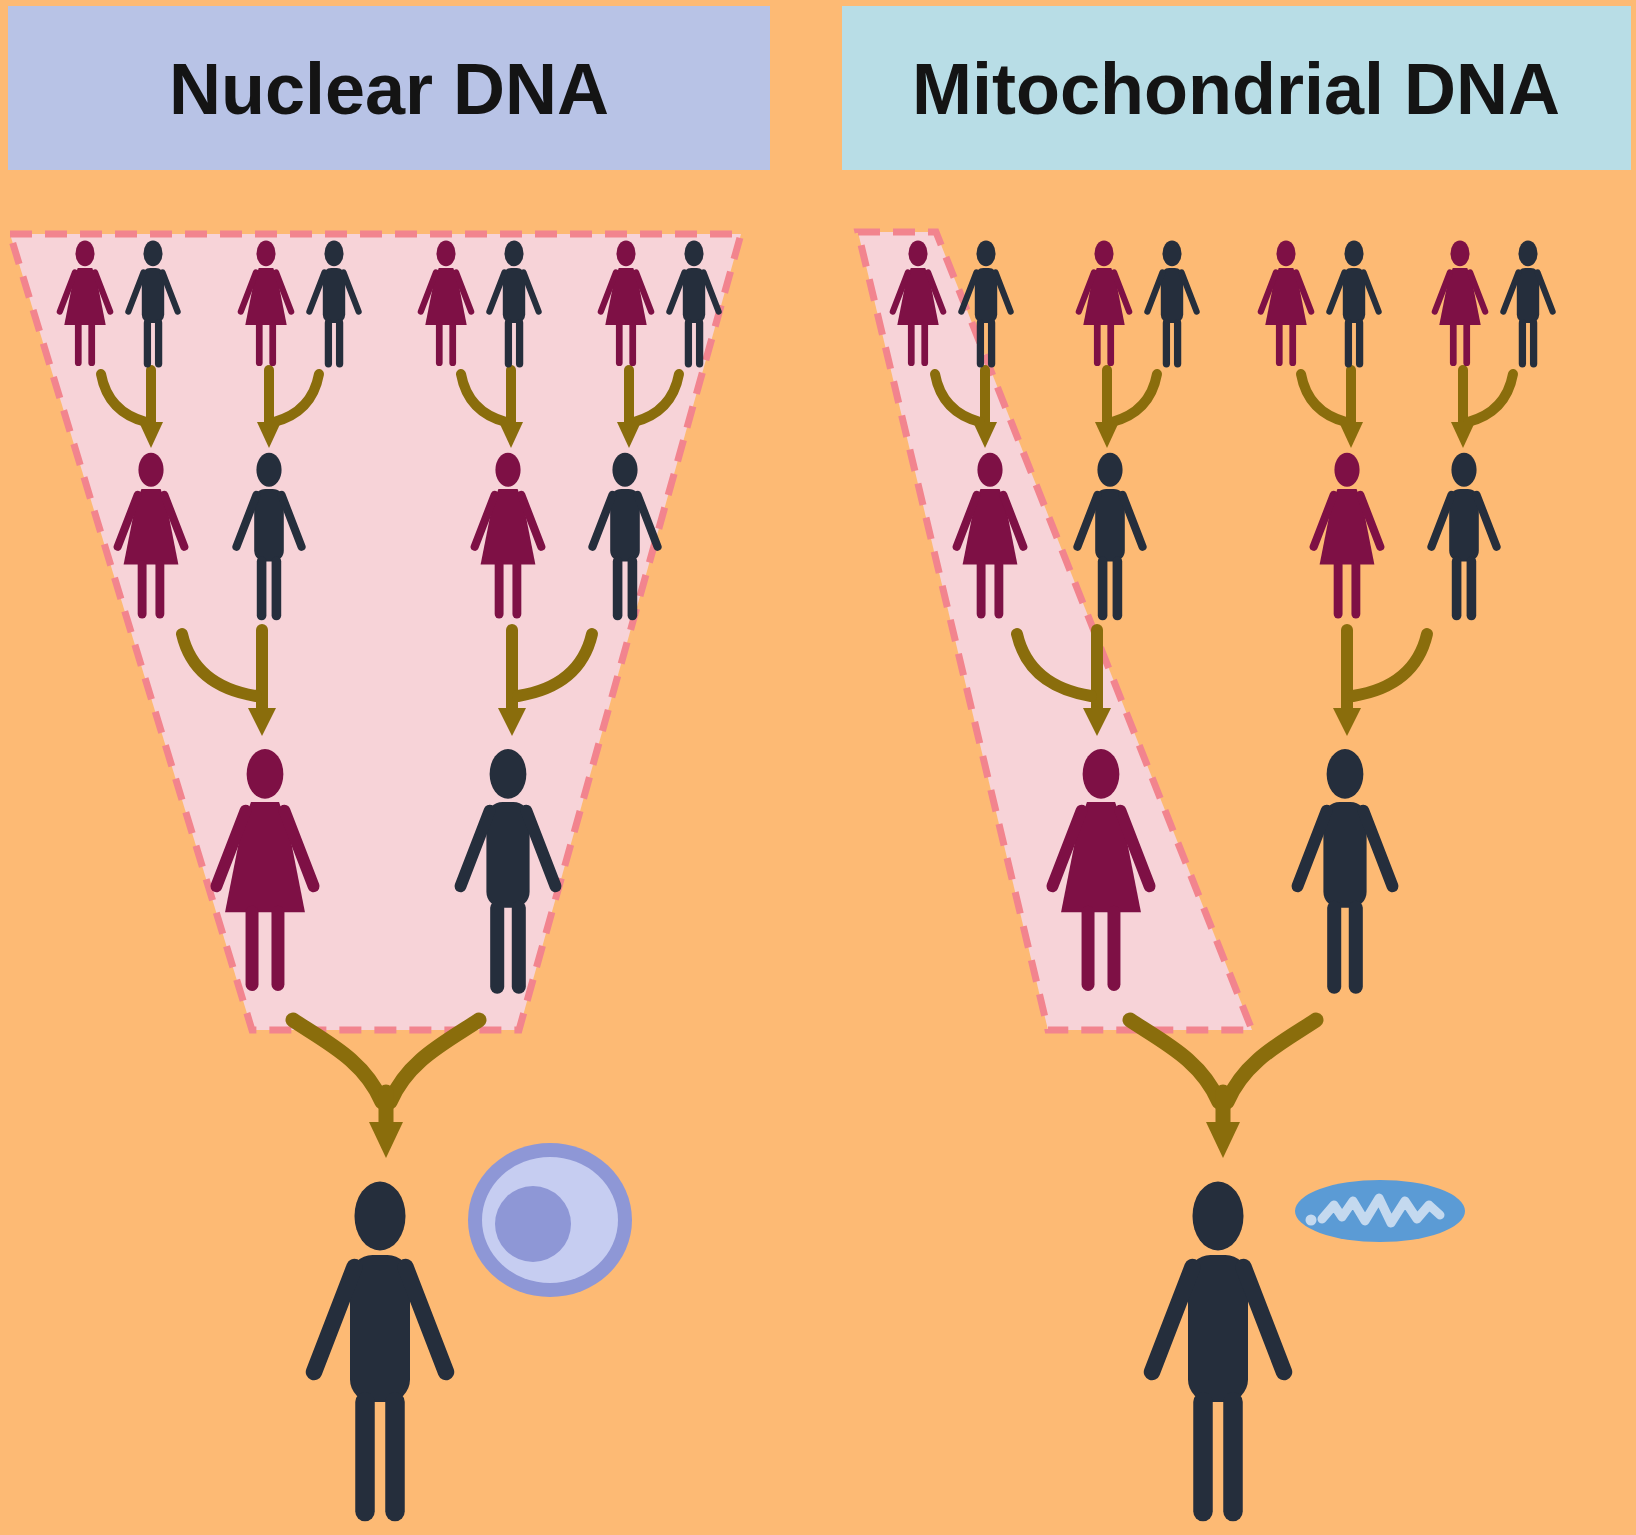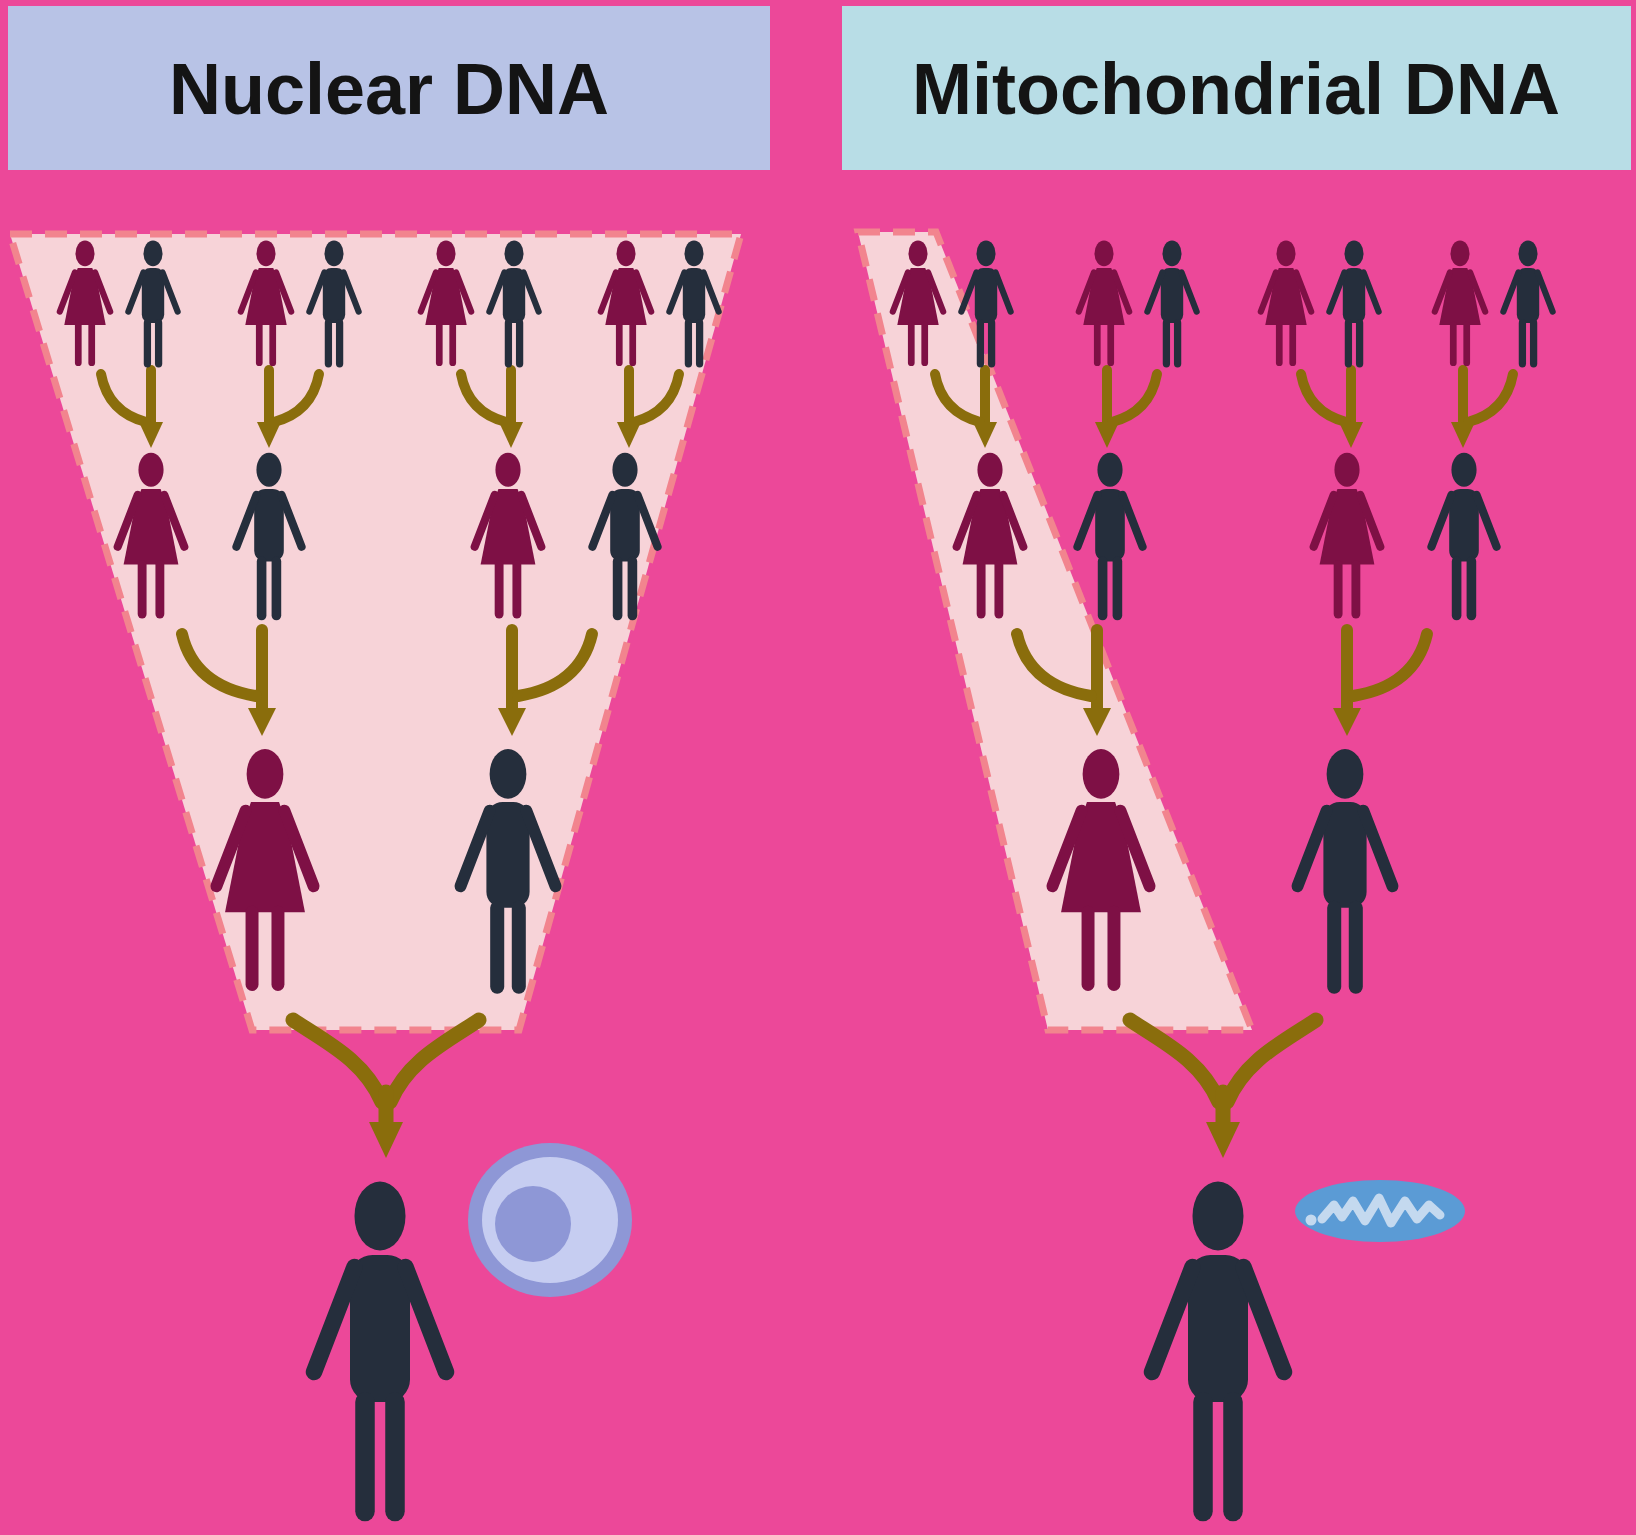--- a/index.html
+++ b/index.html
@@ -1,19 +1,19 @@
 <!DOCTYPE html>
 <html><head>
 <meta charset="utf-8">
 <style>
   html,body{margin:0;padding:0;background:#ffffff;}
   .canvas{
     position:relative;
     width:1636px;height:1535px;
-    background:#ec4899;
+    background:#fdba74;
     font-family:"Liberation Sans", sans-serif;
     overflow:hidden;
   }
   svg{display:block;}
   .hdr-text{
     font-family:"Liberation Sans", sans-serif;
     font-weight:700;
     font-size:72px;
   }
 </style>

